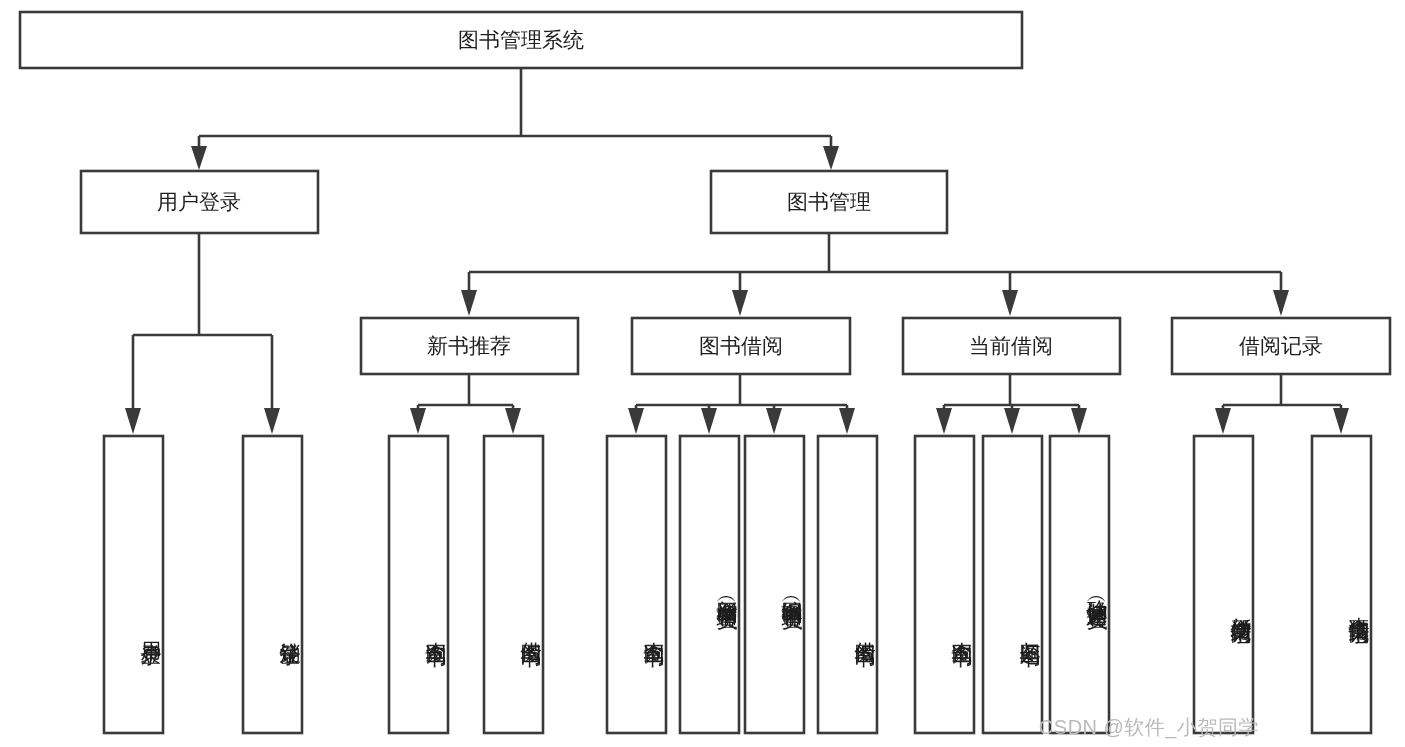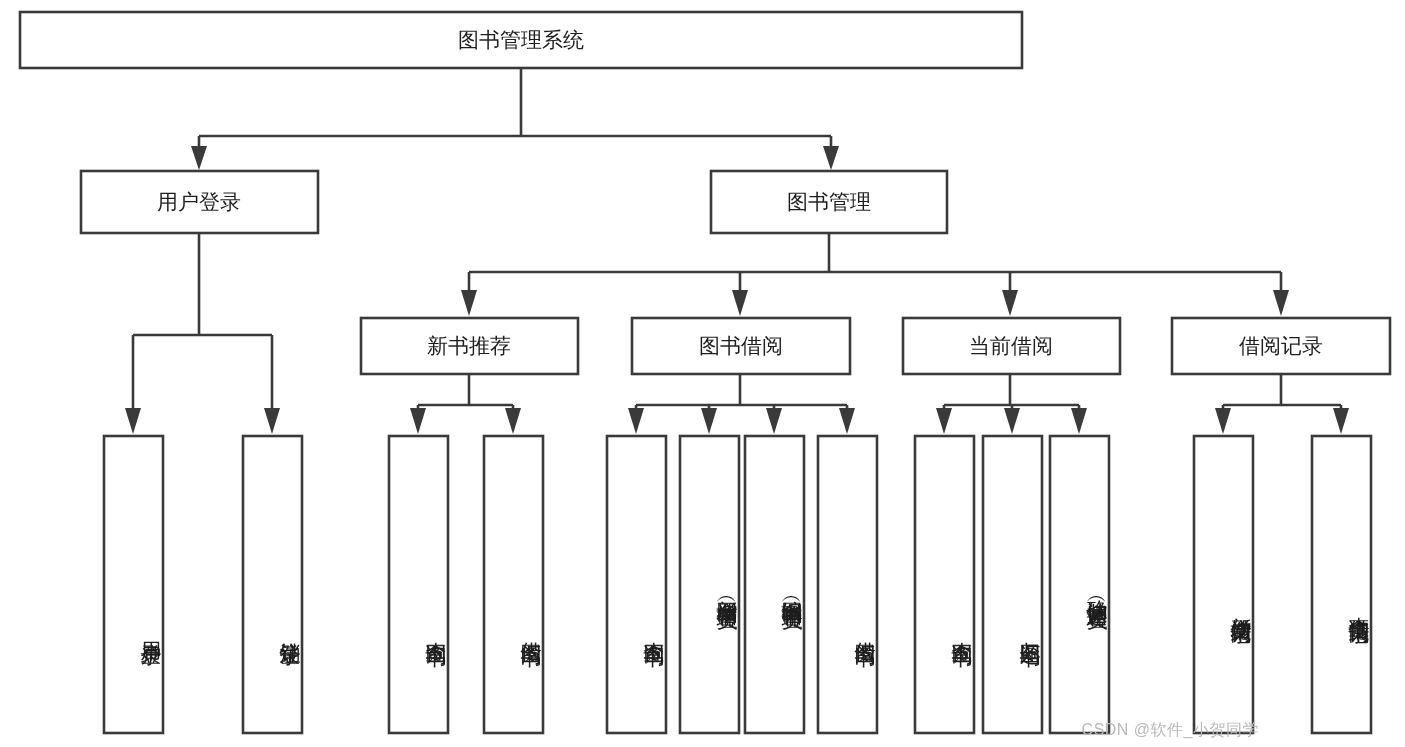--- a/index.html
+++ b/index.html
@@ -63,21 +63,21 @@
     pointer-events: none;
     display: flex;
     align-items: flex-start;
     justify-content: center;
   }
   .watermark {
     position: absolute;
     right: 8px;
     bottom: 6px;
     font-family: "Liberation Sans", "DejaVu Sans", sans-serif;
-    font-size: 16px;
+    font-size: 20px;
     color: #b9b9b9;
     letter-spacing: 0.5px;
     white-space: nowrap;
   }
 </style>
 </head>
 <body>
 
 <div id="diagram-root">
 

